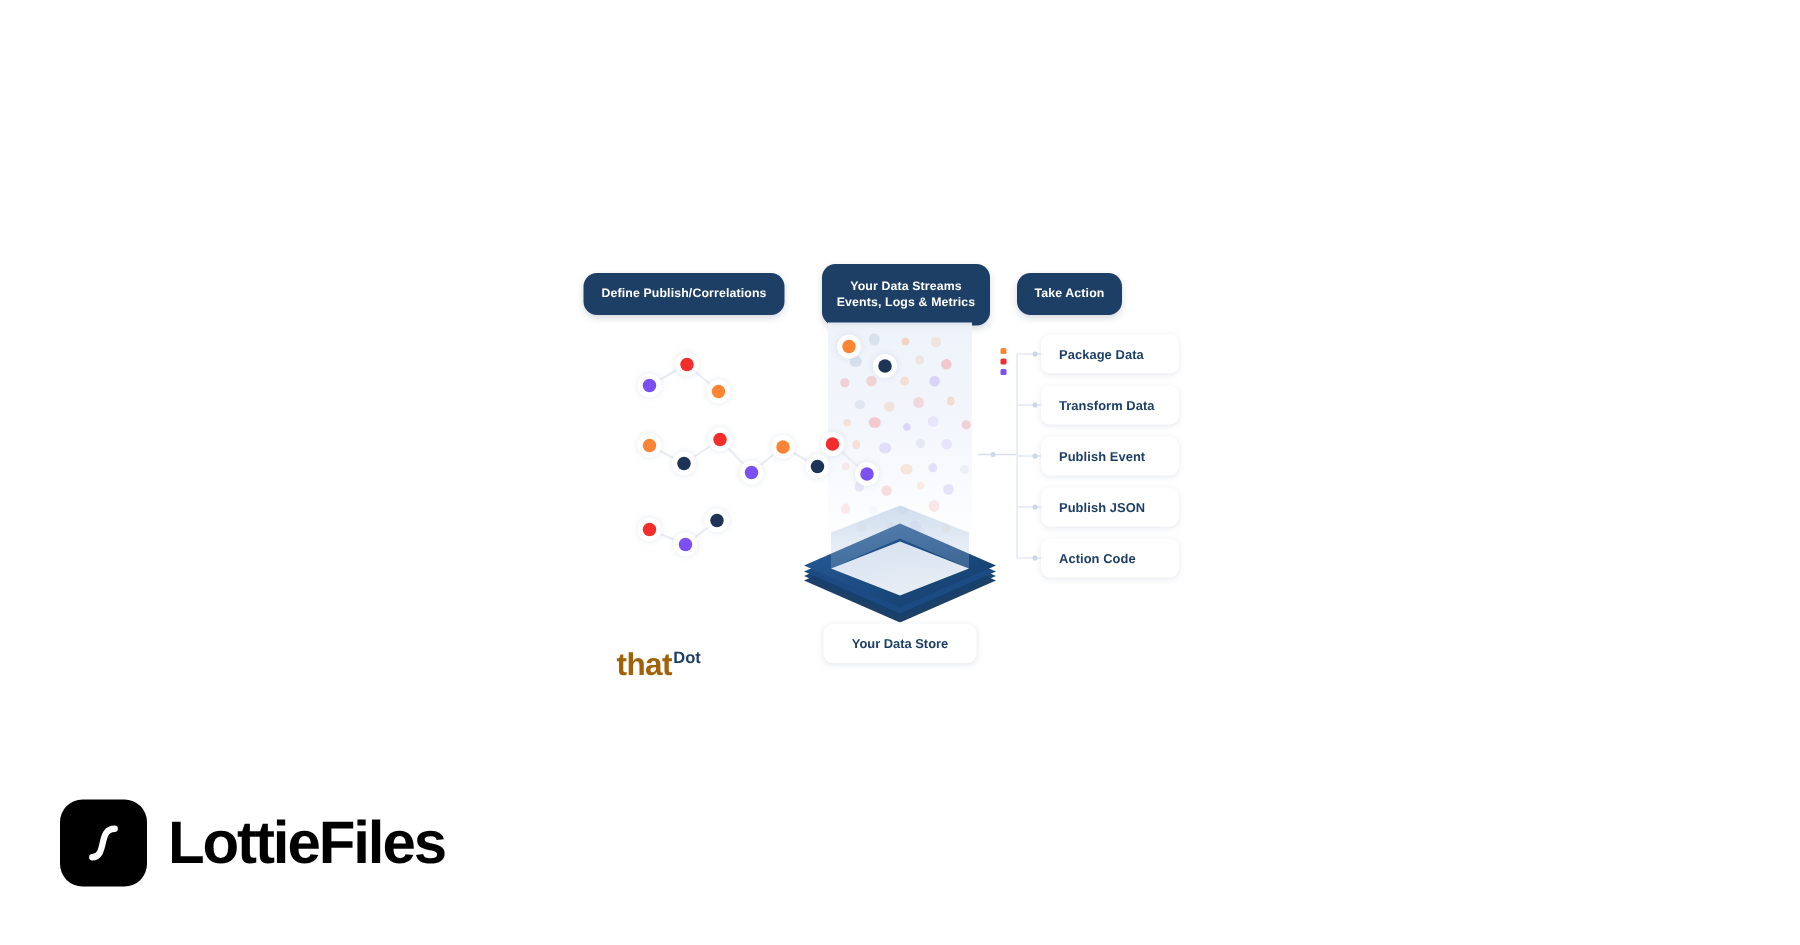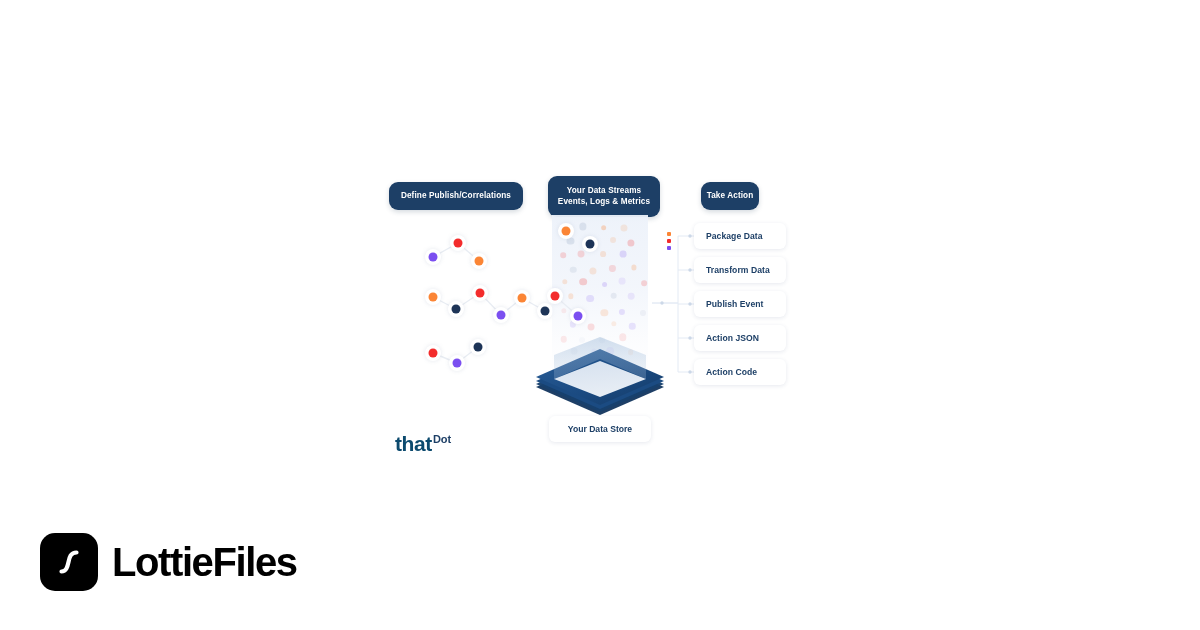--- a/index.html
+++ b/index.html
@@ -46,22 +46,22 @@
     font-size: 8.2px;
   }
   #pill-streams {
     left: 548px; top: 176px;
     width: 104px; height: 41px;
     font-size: 8.2px;
     padding: 0 4px;
     flex-direction: column;
   }
   #pill-take-action {
-    left: 701px; top: 182px;
-    width: 58px; height: 28px;
+    left: 678px; top: 182px;
+    width: 70px; height: 28px;
     font-size: 8.2px;
   }
   .pill-line { display: block; text-align: right; }
 
   
   #pattern-graph {
     position: absolute;
     left: 405px; top: 225px;
     width: 165px; height: 160px;
   }
@@ -148,23 +148,24 @@
   #thatdot-logo {
     position: absolute;
     left: 395px; top: 433px;
     display: flex;
     align-items: flex-start;
     user-select: none;
   }
   #thatdot-that {
     font-size: 21px;
     font-weight: 700;
-    color: #0c4a6e;
+    color: #a16207;
     letter-spacing: -.4px;
     line-height: 1;
+    margin-left: 16px;
   }
   #thatdot-dot {
     font-size: 11px;
     font-weight: 700;
     color: #1d3f66;
     margin-left: 1px;
     margin-top: 1px;
     line-height: 1;
   }
 
@@ -362,21 +363,21 @@
       <div class="action-card" style="top: 223px;">
         <span>Package Data</span>
       </div>
       <div class="action-card" style="top: 257px;">
         <span>Transform Data</span>
       </div>
       <div class="action-card" style="top: 291px;">
         <span>Publish Event</span>
       </div>
       <div class="action-card" style="top: 325px;">
-        <span>Action JSON</span>
+        <span>Publish JSON</span>
       </div>
       <div class="action-card" style="top: 359px;">
         <span>Action Code</span>
       </div>
     </div>
 
   <div id="thatdot-logo">
     <span id="thatdot-that">that</span>
     <span id="thatdot-dot">Dot</span>
   </div>

